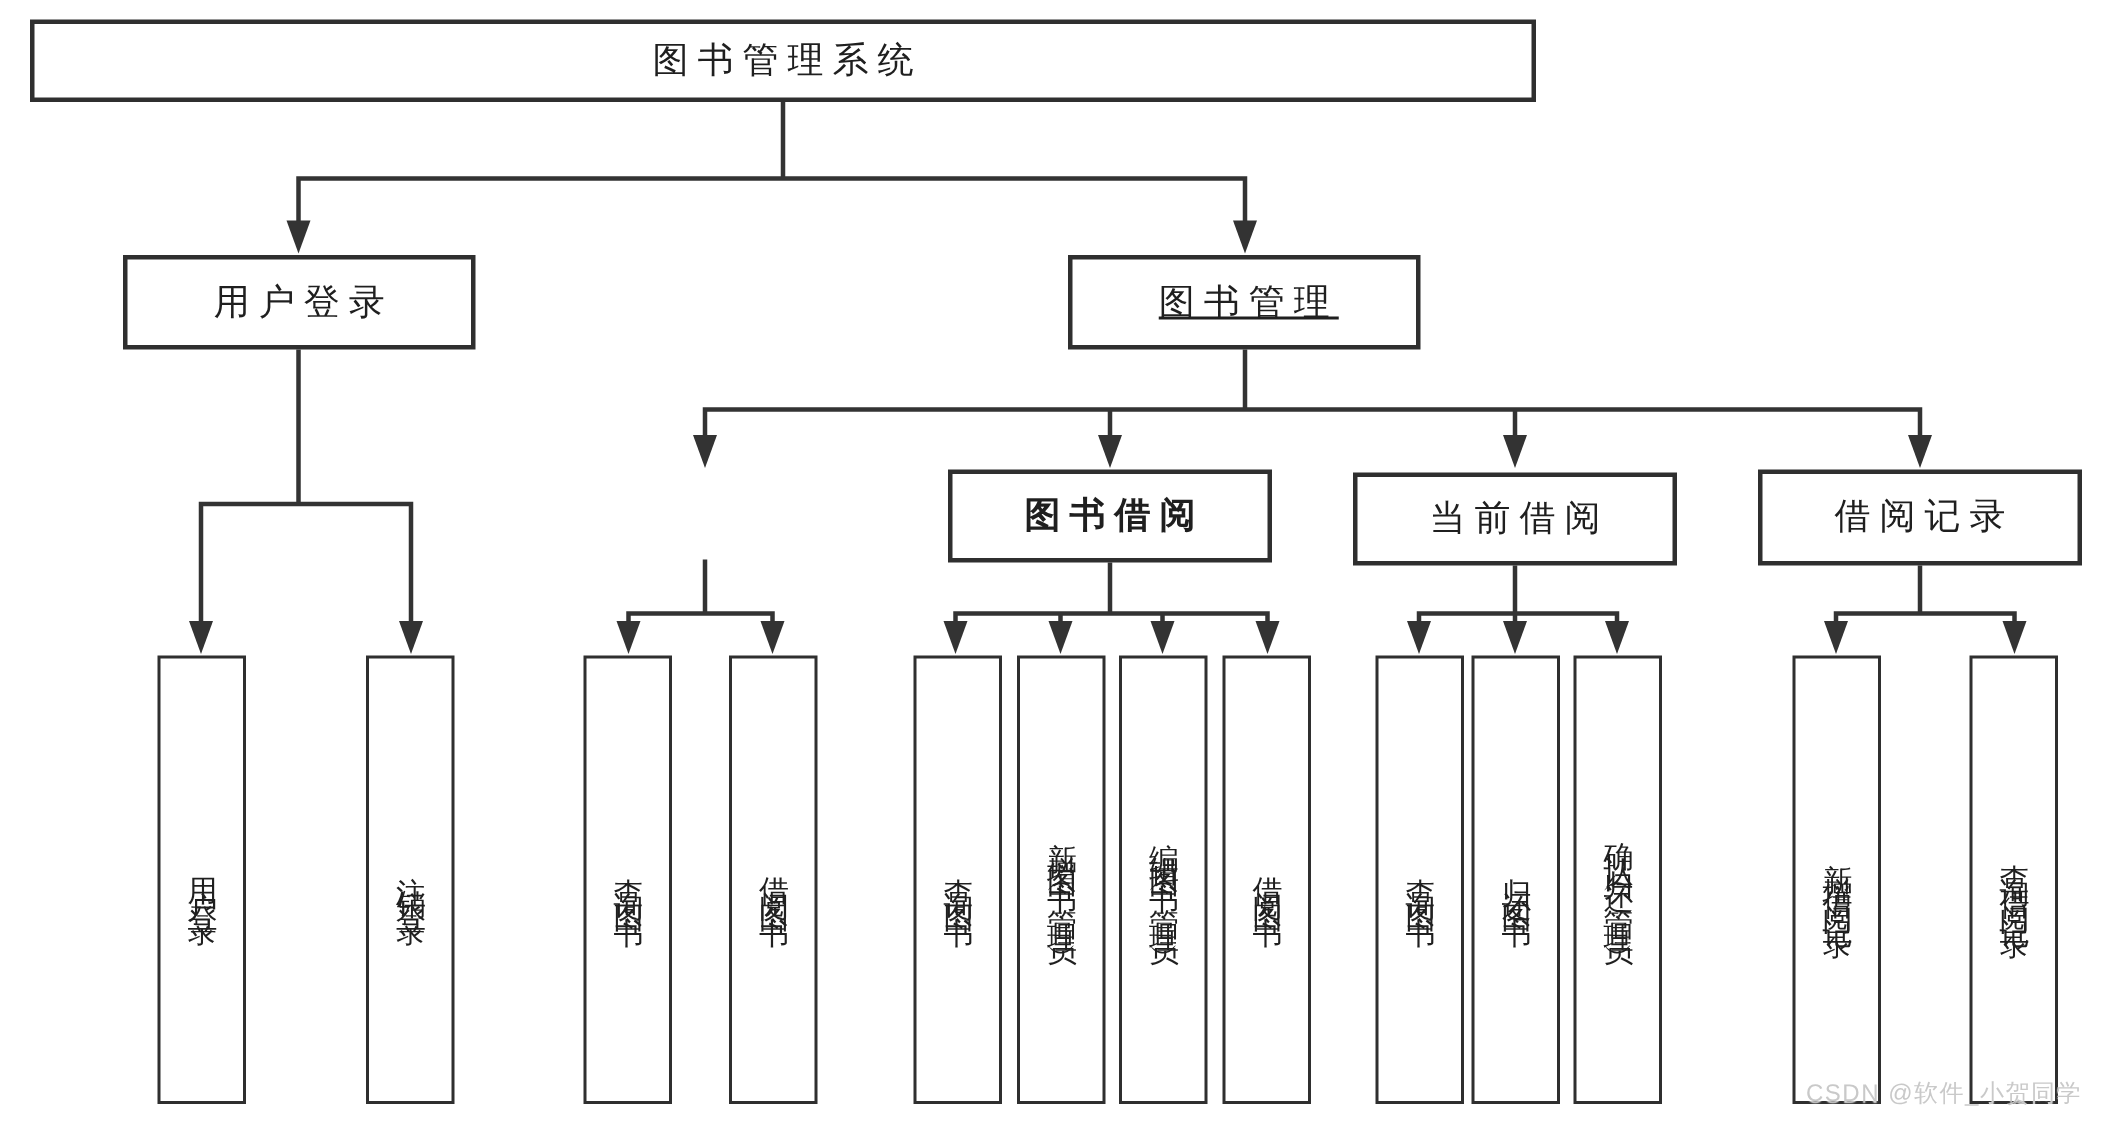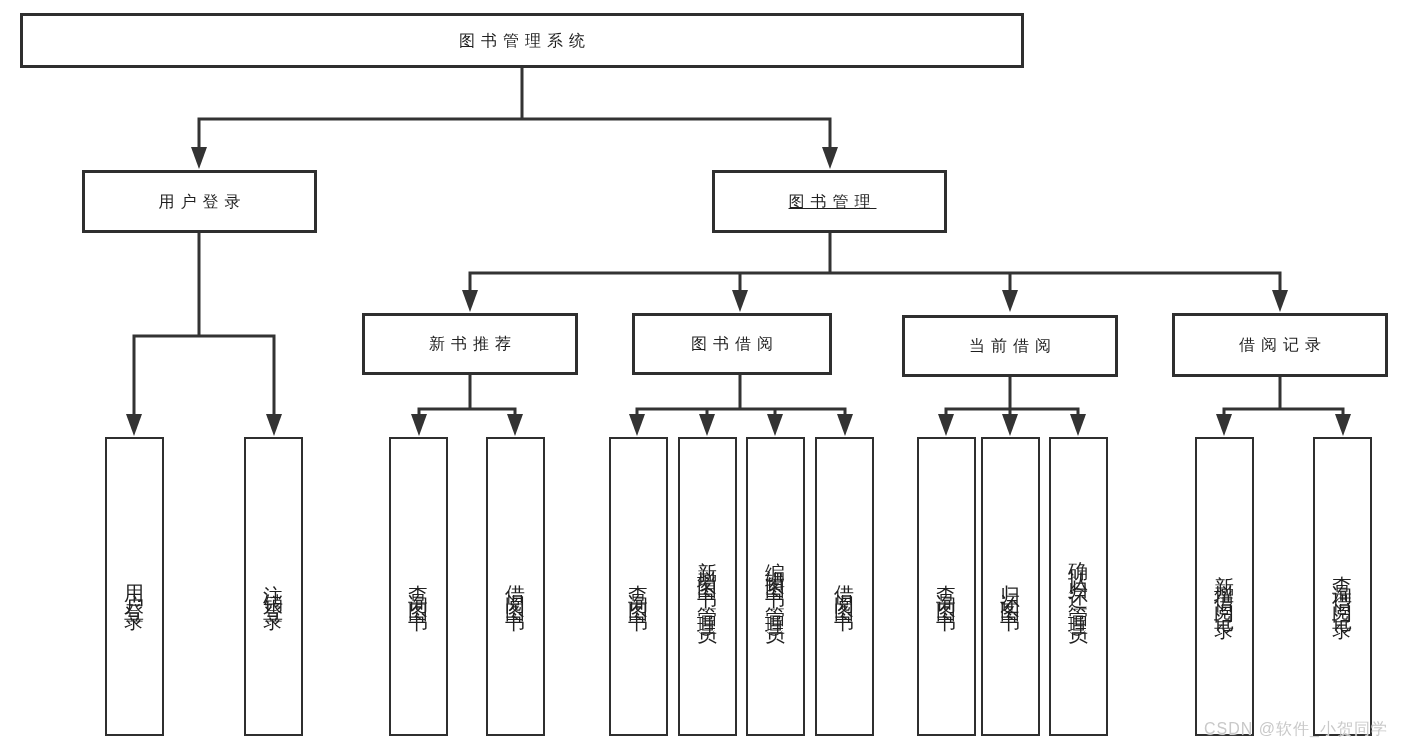--- a/index.html
+++ b/index.html
@@ -10,21 +10,21 @@
     color:var(--text,#1f1f1f);
   }
   .connectors{position:absolute;left:0;top:0;width:1405px;height:747px;}
   .wire{stroke:var(--line,#333);stroke-width:3;fill:none;}
   .arrow{fill:var(--line,#333);stroke:none;}
   .hbox{
     position:absolute;box-sizing:border-box;
     border:3px solid var(--box-border,#2f2f2f);
     background:var(--box-fill,#fff);
     display:flex;align-items:center;justify-content:center;
-    font-size:16px;letter-spacing:6px;line-height:1;white-space:nowrap;
+    font-size:24px;letter-spacing:6px;line-height:1;white-space:nowrap;
   }
   .hbox .lbl{padding-left:6px;}
   .vbox{
     position:absolute;box-sizing:border-box;top:437px;width:59px;height:299px;
     border:2.5px solid var(--box-border,#2f2f2f);
     background:var(--box-fill,#fff);
     display:flex;align-items:center;justify-content:center;
   }
   .vbox .vlbl{
     writing-mode:vertical-rl;text-orientation:mixed;
@@ -83,24 +83,21 @@
     <span class="lbl">图书管理系统</span>
   </div>
 
   <div class="hbox" style="left:82px;top:170px;width:235px;height:63px;">
     <span class="lbl">用户登录</span>
   </div>
   <div class="hbox" style="left:712px;top:170px;width:235px;height:63px;text-decoration:underline;">
     <span class="lbl">图书管理</span>
   </div>
 
-  <div class="hbox" style="left:362px;top:313px;width:216px;height:62px;">
-    <span class="lbl">新书推荐</span>
-  </div>
-  <div class="hbox" style="left:632px;top:313px;width:200px;height:62px;">
+  <div class="hbox" style="left:632px;top:313px;width:216px;height:62px;font-weight:bold;">
     <span class="lbl">图书借阅</span>
   </div>
   <div class="hbox" style="left:902px;top:315px;width:216px;height:62px;text-align:right;">
     <span class="lbl">当前借阅</span>
   </div>
   <div class="hbox" style="left:1172px;top:313px;width:216px;height:64px;">
     <span class="lbl">借阅记录</span>
   </div>
 
   <div class="vbox" style="left:105px;">

